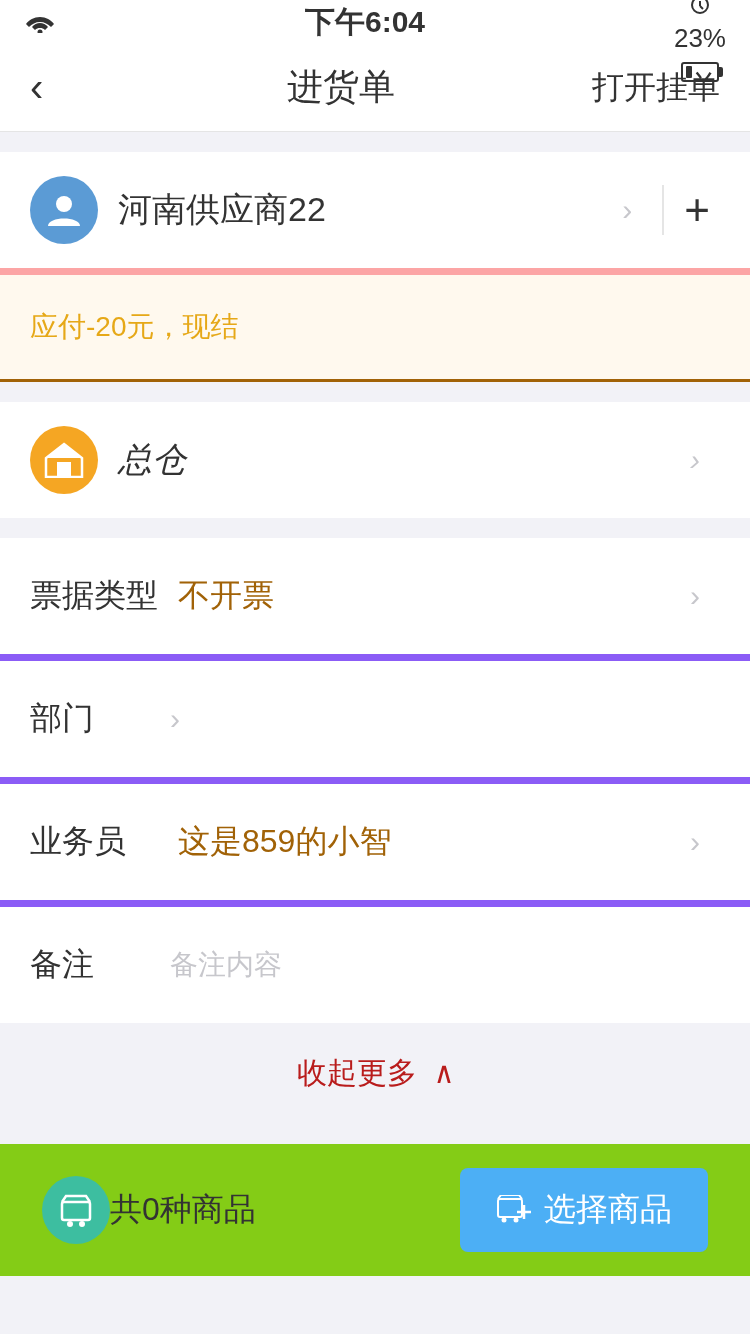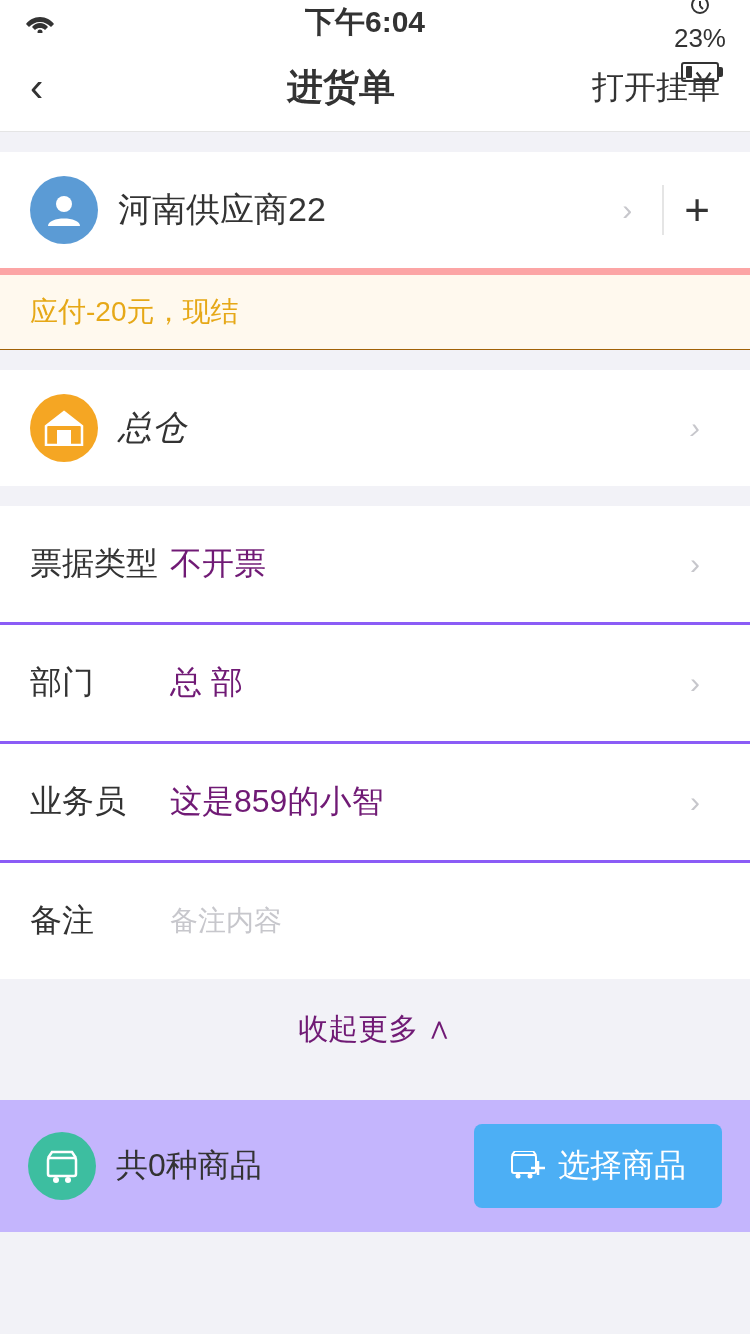--- a/index.html
+++ b/index.html
@@ -52,21 +52,21 @@
       border-bottom: 1px solid #e5e5e5;
     }
     .nav-back {
       font-size: 40px;
       color: #333;
       cursor: pointer;
       width: 60px;
     }
     .nav-title {
       font-size: 36px;
-      font-weight: 700;
+      font-weight: 400;
       color: #333;
     }
     .nav-action {
       font-size: 32px;
       color: #333;
       cursor: pointer;
     }
 
     
     .content {
@@ -115,24 +115,24 @@
     .supplier-divider {
       width: 2px;
       height: 50px;
       background: #e5e5e5;
       margin: 0 10px;
     }
 
     
     .notice-bar {
       background: #fff9ee;
-      padding: 18px 30px;
+      padding: 33px 30px;
       font-size: 28px;
       color: #e6a817;
-      border-bottom: 1px solid #a16207;
+      border-bottom: 3px solid #a16207;
     }
 
     
     .warehouse-section {
       background: #fff;
       margin-top: 20px;
     }
     .warehouse-row {
       display: flex;
       align-items: center;
@@ -158,61 +158,62 @@
 
     
     .form-section {
       background: #fff;
       margin-top: 20px;
     }
     .form-row {
       display: flex;
       align-items: center;
       padding: 36px 30px;
-      border-bottom: 3px solid #8b5cf6;
+      border-bottom: 7px solid #8b5cf6;
       min-height: 100px;
     }
     .form-row:last-child {
       border-bottom: none;
     }
     .form-label {
       font-size: 32px;
       color: #333;
       width: 140px;
       flex-shrink: 0;
     }
     .form-value {
       flex: 1;
       font-size: 32px;
-      color: #701a75;
+      color: #a16207;
+      margin-left: 8px;
     }
     .form-placeholder {
       flex: 1;
       font-size: 28px;
       color: #c7c7cc;
     }
 
     
     .collapse-row {
       background: #f2f2f7;
       padding: 30px;
       text-align: center;
       font-size: 30px;
-      color: #701a75;
-      cursor: pointer;
+      color: #b91c1c;
+      cursor: pointer;
+      font-family: Liberation Mono, monospace;
     }
 
     
     .bottom-section {
-      background: #c4b5fd;
+      background: #84cc16;
       margin-top: 20px;
       display: flex;
       align-items: center;
-      padding: 24px 28px;
-      gap: 20px;
+      padding: 24px 42px;
     }
     .product-icon {
       width: 68px;
       height: 68px;
       border-radius: 50%;
       background: #3dbea0;
       display: flex;
       align-items: center;
       justify-content: center;
       flex-shrink: 0;
@@ -307,21 +308,20 @@
   </div>
 
   <div class="form-section">
     <div class="form-row">
       <span class="form-label">票据类型</span>
       <span class="form-value">不开票</span>
       <span class="chevron-right">›</span>
     </div>
     <div class="form-row">
       <span class="form-label">部门</span>
-      <span class="form-value">总 部</span>
       <span class="chevron-right">›</span>
     </div>
     <div class="form-row">
       <span class="form-label">业务员</span>
       <span class="form-value">这是859的小智</span>
       <span class="chevron-right">›</span>
     </div>
     <div class="form-row">
       <span class="form-label">备注</span>
       <span class="form-placeholder">备注内容</span>

